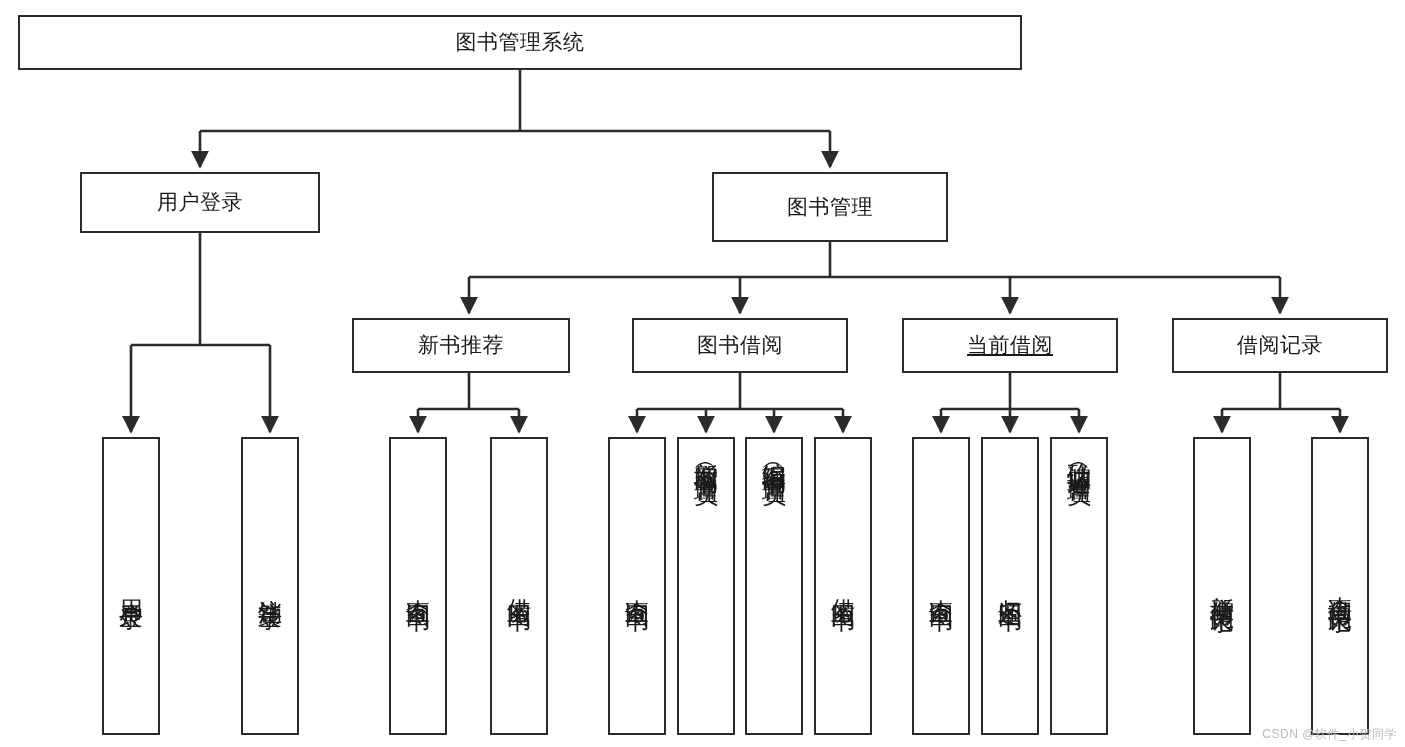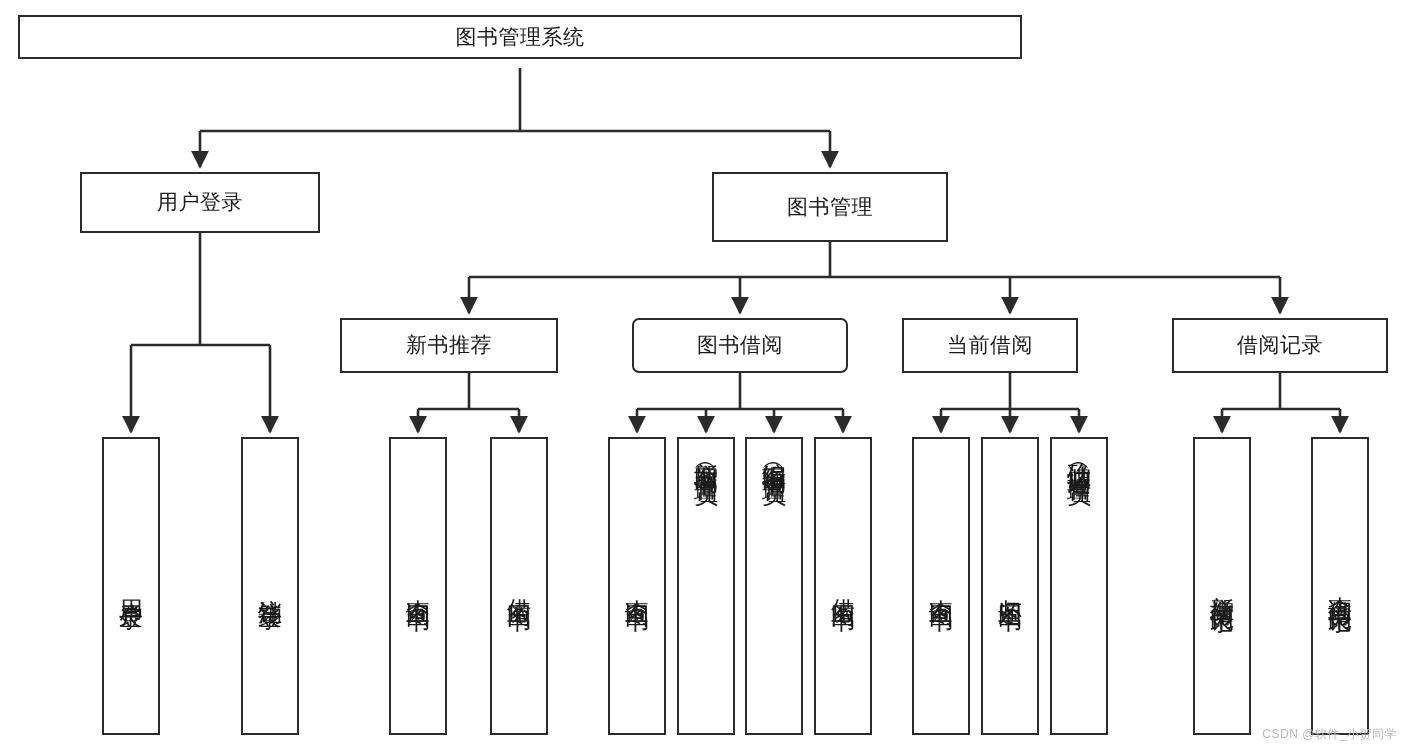--- a/index.html
+++ b/index.html
@@ -126,38 +126,38 @@
       <path d="M 1010 409 L 1010 432" marker-end="url(#arrow)"></path>
       <path d="M 1079 409 L 1079 432" marker-end="url(#arrow)"></path>
 
       <path d="M 1280 373 L 1280 409"></path>
       <path d="M 1222 409 L 1340 409"></path>
       <path d="M 1222 409 L 1222 432" marker-end="url(#arrow)"></path>
       <path d="M 1340 409 L 1340 432" marker-end="url(#arrow)"></path>
     </g>
   </svg>
 
-  <div class="node root horiz" style="left:18px; top:15px; width:1004px; height:44px;">
+  <div class="node root horiz" style="left:18px; top:15px; width:1004px; height:55px;">
     <span class="label">图书管理系统</span>
   </div>
 
   <div class="node horiz" style="left:80px; top:172px; width:240px; height:61px;">
     <span class="label">用户登录</span>
   </div>
   <div class="node horiz" style="left:712px; top:172px; width:236px; height:70px;">
     <span class="label">图书管理</span>
   </div>
 
-  <div class="node horiz" style="left:340px; top:318px; width:218px; height:55px;">
+  <div class="node horiz" style="left:352px; top:318px; width:218px; height:55px;">
     <span class="label">新书推荐</span>
   </div>
-  <div class="node horiz" style="left:632px; top:318px; width:216px; height:55px;border-radius:7px;">
+  <div class="node horiz" style="left:632px; top:318px; width:216px; height:55px;">
     <span class="label">图书借阅</span>
   </div>
-  <div class="node horiz" style="left:902px; top:318px; width:176px; height:55px;">
+  <div class="node horiz" style="left:902px; top:318px; width:216px; height:55px;text-decoration:underline;">
     <span class="label">当前借阅</span>
   </div>
   <div class="node horiz" style="left:1172px; top:318px; width:216px; height:55px;">
     <span class="label">借阅记录</span>
   </div>
 
   <div class="node vert mid" style="left:102px; top:437px; width:58px; height:298px;">
     <span class="label">用户登录</span>
   </div>
   <div class="node vert mid" style="left:241px; top:437px; width:58px; height:298px;">

